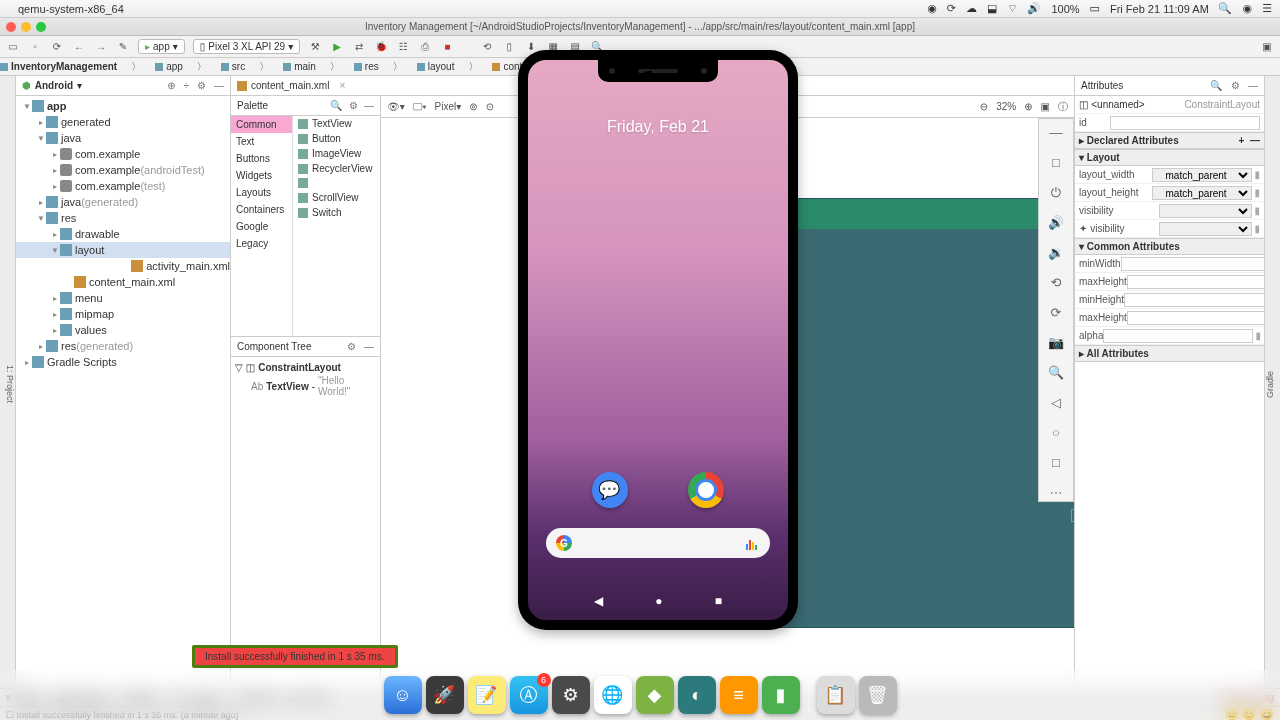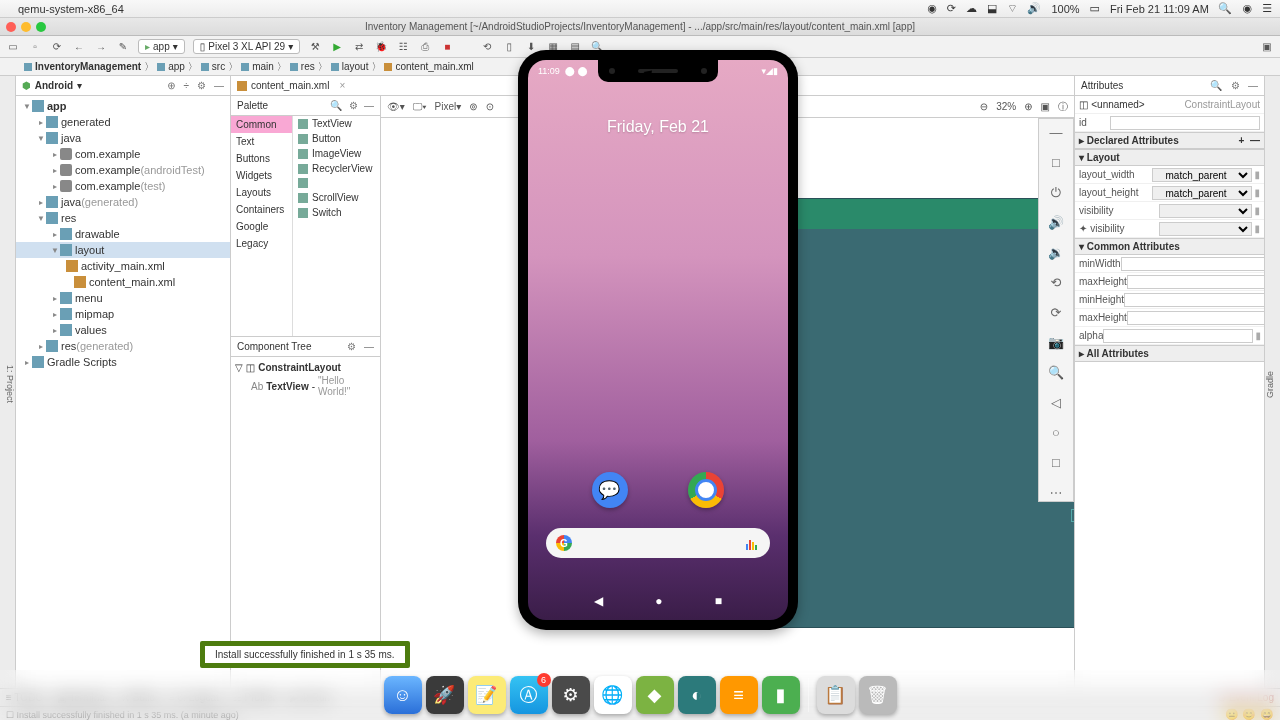--- a/index.html
+++ b/index.html
@@ -11,21 +11,21 @@
 .titlebar { height:18px; background:linear-gradient(#e8e8e8,#dcdcdc); display:flex; align-items:center; justify-content:center; font-size:10px; color:#555; border-bottom:1px solid #bbb; position:relative; }
 .titlebar .wbtns { position:absolute; left:6px; display:flex; gap:5px; }
 .titlebar .wbtns i { width:10px; height:10px; border-radius:50%; display:block; }
 .titlebar .wbtns i:nth-child(1){background:#ff5f57}
 .titlebar .wbtns i:nth-child(2){background:#febc2e}
 .titlebar .wbtns i:nth-child(3){background:#28c840}
 .toolbar { height:22px; background:#f2f2f2; border-bottom:1px solid #ccc; display:flex; align-items:center; padding:0 6px; gap:8px; font-size:10px; }
 .toolbar .spacer{flex:1}
 .toolbar .ico{width:14px;text-align:center;color:#555;cursor:pointer}
 .toolbar .sel{background:#fff;border:1px solid #bbb;border-radius:3px;padding:1px 6px;display:flex;align-items:center;gap:3px}
-.navbar { height:18px; background:#f2f2f2; border-bottom:1px solid #ccc; display:flex; align-items:center; padding:0 24px; font-size:10px; gap:3px}
+.navbar { height:18px; background:#f2f2f2; border-bottom:1px solid #ccc; display:flex; align-items:center; padding:0 0; font-size:10px; gap:14px}
 .navbar .crumb{display:flex;align-items:center;gap:3px}
 .navbar .crumb .dir{width:8px;height:8px;background:#6a9fb5}
 .navbar .crumb .xml{width:8px;height:8px;background:#c98f3b}
 .main { display:flex; height:612px; background:#fff; }
 .side-tabs-l,.side-tabs-r{width:16px;background:#ececec;border-right:1px solid #ccc;writing-mode:vertical-rl;font-size:9px;color:#666;display:flex;flex-direction:column;padding-top:4px;gap:20px;text-align:center}
 .side-tabs-r{border-right:none;border-left:1px solid #ccc;writing-mode:sideways-lr}
 .proj-panel { width:215px; border-right:1px solid #ccc; background:#fff; display:flex; flex-direction:column; }
 .panel-hdr{height:20px;border-bottom:1px solid #ccc;display:flex;align-items:center;padding:0 6px;font-size:10px;gap:4px}
 .panel-hdr .sp{margin-left:auto;display:flex;gap:8px;color:#777}
 .tree{flex:1;overflow:auto;font-size:11px;padding-top:2px}
@@ -64,21 +64,21 @@
 .attr-panel{width:190px;border-left:1px solid #ccc;background:#fff;display:flex;flex-direction:column;font-size:10px}
 .attr-panel .row{display:flex;align-items:center;height:18px;padding:0 4px;border-bottom:1px solid #f0f0f0}
 .attr-panel .row .lbl{width:80px;color:#555}
 .attr-panel .row input,.attr-panel .row select{flex:1;border:1px solid #ccc;font-size:10px;height:14px;padding:0 8px}
 .attr-panel .sec{background:#eee;font-weight:bold;padding:2px 4px;border-top:1px solid #ccc;border-bottom:1px solid #ccc}
 .bottom-tabs{height:18px;background:#ececec;border-top:1px solid #ccc;display:flex;align-items:center;padding:0 6px;font-size:10px;gap:14px}
 .bottom-tabs .sp{margin-left:auto;color:#a33}
 .statusbar{height:16px;background:#ececec;border-top:1px solid #ccc;display:flex;align-items:center;padding:0 6px;font-size:9px;color:#555}
 .statusbar .sp{margin-left:auto;display:flex;gap:4px}
 .statusbar .face{font-size:11px}
-.toast{position:absolute;left:200px;bottom:52px;background:#ffffff;border:5px solid #4d7c0f;padding:3px 10px;font-size:10px;border-radius:2px;z-index:50}
+.toast{position:absolute;left:192px;bottom:52px;background:#ef4444;border:3px solid #4d7c0f;padding:3px 10px;font-size:10px;border-radius:2px;z-index:50}
 
 
 .phone{position:absolute;left:518px;top:50px;width:280px;height:580px;background:#000;border-radius:28px;padding:10px 10px 10px 10px;z-index:40;box-shadow:0 4px 12px rgba(0,0,0,.3)}
 .screen{width:100%;height:100%;background:linear-gradient(180deg,#e6a9c4 0%,#d494bd 35%,#a05f9e 68%,#5a2f6e 85%,#3a1d48 100%);border-radius:18px;position:relative;overflow:hidden}
 .notch{position:absolute;top:0;left:50%;transform:translateX(-50%);width:120px;height:22px;background:#000;border-radius:0 0 10px 10px;display:flex;align-items:center;justify-content:space-around}
 .notch i{width:6px;height:6px;background:#222;border-radius:50%}
 .notch .spk{width:40px;height:4px;background:#222;border-radius:2px}
 .statb{position:absolute;top:2px;left:0;right:0;height:18px;display:flex;justify-content:space-between;padding:0 10px;font-size:9px;color:#fff;align-items:center}
 .datew{position:absolute;top:58px;left:0;right:0;text-align:center;color:#fff;font-size:16px;font-weight:300;text-shadow:0 1px 2px rgba(0,0,0,.2)}
 .dockicons{position:absolute;bottom:112px;left:0;right:0;display:flex;justify-content:center;gap:60px}
@@ -267,21 +267,21 @@
         <div class="node" style="padding-left: 34px;">
           <span class="arrow">▸</span>
           <span class="fico fold"></span>
           <span>drawable</span>
         </div>
         <div class="node sel" style="padding-left: 34px;">
           <span class="arrow">▼</span>
           <span class="fico fold"></span>
           <span>layout</span>
         </div>
-        <div class="node" style="padding-left: 40px;">
+        <div class="node" style="padding-left: 40px; justify-content: flex-end;">
           <span class="arrow"></span>
           <span class="fico xml"></span>
           <span>activity_main.xml</span>
         </div>
         <div class="node" style="padding-left: 48px;">
           <span class="arrow"></span>
           <span class="fico xml"></span>
           <span>content_main.xml</span>
         </div>
         <div class="node" style="padding-left: 34px;">
@@ -521,24 +521,20 @@
       <span class="face">😐</span>
       <span class="face" style="color:#e6b400">😊</span>
       <span class="face" style="color:#e6b400">😄</span>
     </div>
 </div>
 
 <div class="toast">Install successfully finished in 1 s 35 ms.</div>
 
 <div class="phone">
   <div class="screen">
-    <div class="statb">
-      <span><span>11:09</span> &nbsp;⬤ ⬤</span>
-      <span>▾◢▮</span>
-    </div>
     <div class="notch">
         <i></i>
         <span class="spk"></span>
         <i></i>
       </div>
     <div class="datew">Friday, Feb 21</div>
     <div class="dockicons">
       <div class="aico msg">💬</div>
       <div class="aico chrome"></div>
     </div>

